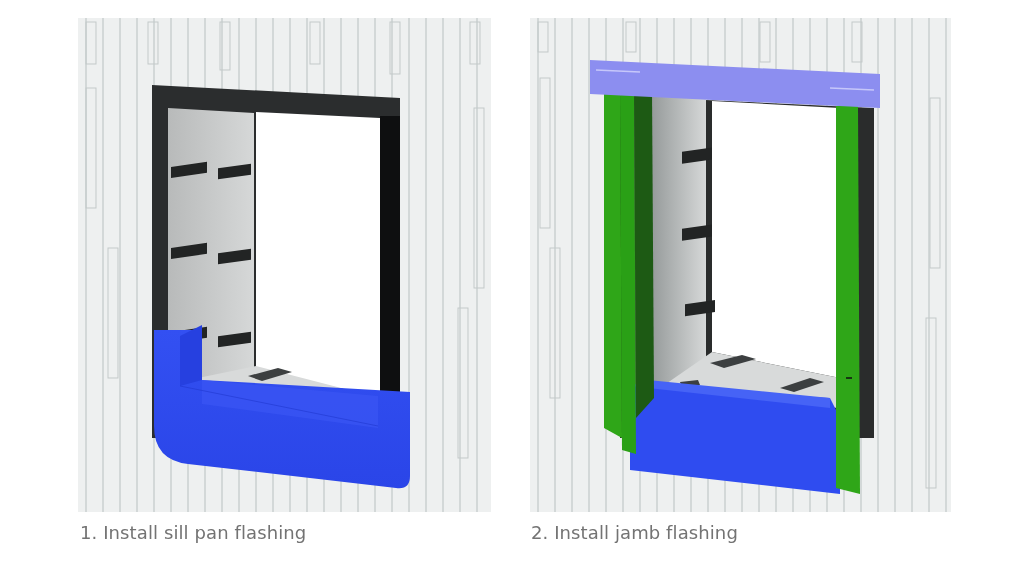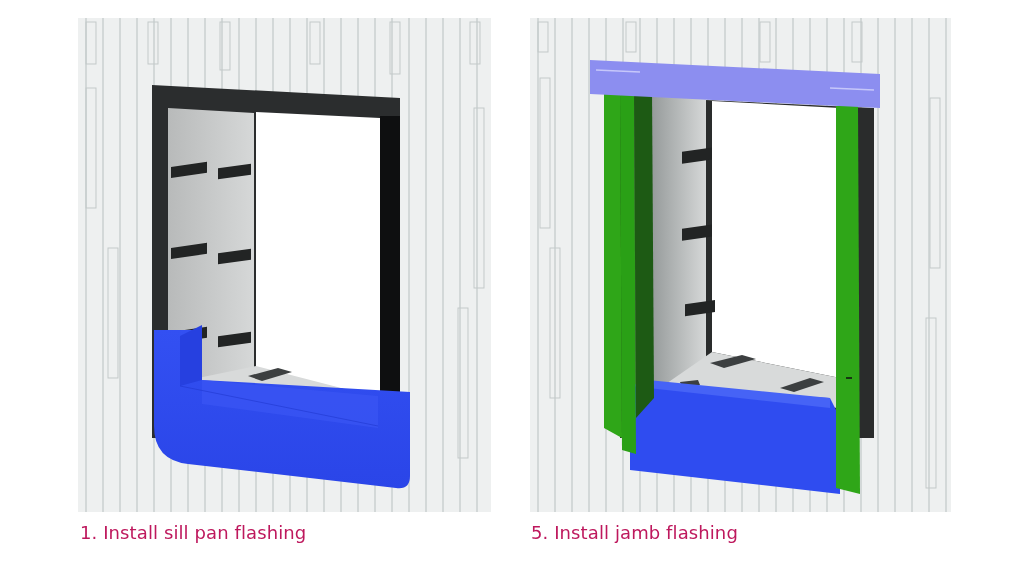--- a/index.html
+++ b/index.html
@@ -2,21 +2,21 @@
 <html><head>
 <meta charset="utf-8">
 <style>
   html, body { margin:0; padding:0; background:#ffffff; }
   body { width:1030px; height:567px; position:relative; overflow:hidden;
          font-family:"DejaVu Sans","Liberation Sans",sans-serif; }
   .panel { position:absolute; top:18px; height:494px; overflow:hidden; background:#eef0f0; }
   #panel1 { left:78px; width:413px; }
   #panel2 { left:530px; width:421px; }
   .panel svg { position:absolute; left:0; top:0; width:100%; height:100%; }
-  .caption { position:absolute; top:522px; font-size:18px; color:#be185d; letter-spacing:0.1px; white-space:nowrap; }
+  .caption { position:absolute; top:522px; font-size:18px; color:#737373; letter-spacing:0.1px; white-space:nowrap; }
   #cap1 { left:80px; }
   #cap2 { left:531px; }
 </style>
 </head>
 <body>
 
 <div id="panel1" class="panel">
   <svg viewBox="0 0 413 494">
     <defs>
       <pattern id="siding1" width="17" height="494" patternUnits="userSpaceOnUse">
@@ -130,13 +130,13 @@
     <polygon points="306,88 328,88 330,476 306,470" fill="#2fa618"></polygon>
     <line x1="316" y1="360" x2="322" y2="360" stroke="#111" stroke-width="1.5"></line>
 
     <polygon points="60,42 350,56 350,90 60,76" fill="#8c8ef0"></polygon>
     <line x1="66" y1="52" x2="110" y2="54" stroke="#c6c7fa" stroke-width="1.5"></line>
     <line x1="300" y1="70" x2="344" y2="72" stroke="#c6c7fa" stroke-width="1.5"></line>
   </svg>
 </div>
 
 <div id="cap1" class="caption">1. Install sill pan flashing</div>
-<div id="cap2" class="caption">5. Install jamb flashing</div>
+<div id="cap2" class="caption">2. Install jamb flashing</div>
 
 </body></html>

